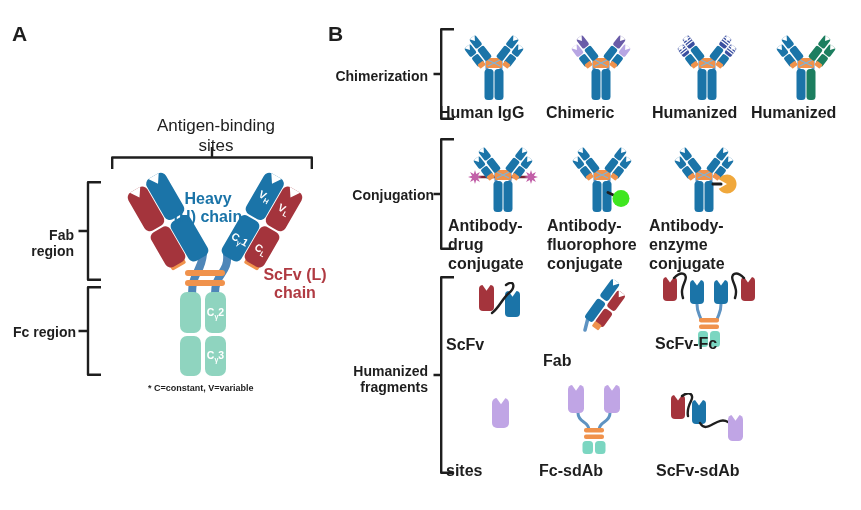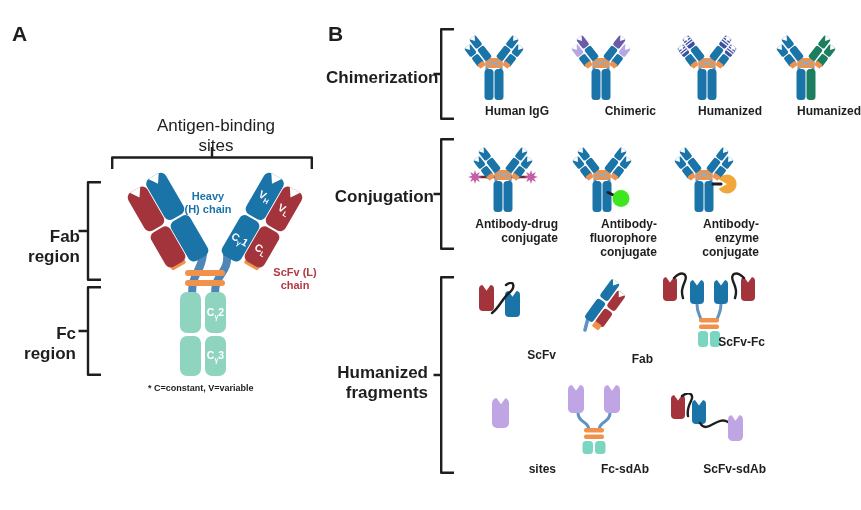--- a/index.html
+++ b/index.html
@@ -1,26 +1,26 @@
 <!DOCTYPE html>
 <html><head>
 <meta charset="utf-8">
 <style>
   html,body{margin:0;padding:0;background:#fff;}
   .canvas{position:relative;width:861px;height:510px;background:#ffffff;
           font-family:"Liberation Sans",sans-serif;overflow:hidden;}
   .abs{position:absolute;}
   .panel-letter{font-size:21px;font-weight:bold;color:#1e1e1e;}
-  .lbl{font-weight:bold;color:#1e1e1e;font-size:12px;line-height:1.18;
-       text-align:right;white-space:pre-line;}
-  .rowlbl{font-weight:bold;color:#1e1e1e;font-size:17px;line-height:1.15;
+  .lbl{font-weight:bold;color:#1e1e1e;font-size:16px;line-height:1.18;
+       text-align:left;white-space:pre-line;}
+  .rowlbl{font-weight:bold;color:#1e1e1e;font-size:14px;line-height:1.15;
           text-align:right;white-space:pre-line;}
   .biglbl{font-weight:normal;color:#1e1e1e;font-size:17px;line-height:1.15;
           text-align:center;white-space:pre-line;}
-  .chainlbl{font-weight:bold;font-size:11px;line-height:1.15;text-align:center;white-space:pre-line;}
+  .chainlbl{font-weight:bold;font-size:16px;line-height:1.15;text-align:center;white-space:pre-line;}
   .heavy{color:#1b74a8;}
   .light{color:#b03a42;}
   .footnote{font-weight:bold;font-size:9px;color:#1e1e1e;}
   .bracket{stroke:#1e1e1e;stroke-width:2.4;fill:none;stroke-linejoin:round;}
   svg text{font-family:"Liberation Sans",sans-serif;font-weight:bold;fill:#ffffff;}
   .t10{font-size:10.5px;}
   .sub{font-size:7px;}
 </style>
 </head>
 <body>
@@ -29,21 +29,21 @@
 
   <div class="abs panel-letter" style="left:12px;top:22px">A</div>
 
   <div class="abs biglbl" style="left:151px;top:116px;width:130px">Antigen-binding
 sites</div>
 
   <svg class="abs" style="left:111px;top:146px" width="202" height="26" viewBox="0 0 202 26">
     <path class="bracket" d="M1.2,23 V11.5 H200.8 V23 M101,11.5 V1"></path>
   </svg>
 
-  <div class="abs rowlbl" style="left:10px;top:227px;width:70px">Fab region</div>
+  <div class="abs rowlbl" style="left:4px;top:227px;width:70px">Fab region</div>
   <svg class="abs" style="left:78px;top:181px" width="24" height="100" viewBox="0 0 24 100">
     <path class="bracket" d="M23,1.2 H10 V98.8 H23 M10,50 H0.5"></path>
   </svg>
 
   <div class="abs rowlbl" style="left:6px;top:324px;width:70px">Fc region</div>
   <svg class="abs" style="left:78px;top:286px" width="24" height="90" viewBox="0 0 24 90">
     <path class="bracket" d="M23,1.2 H10 V88.8 H23 M10,45 H0.5"></path>
   </svg>
 
   <svg class="abs" style="left:95px;top:148px" width="240" height="240" viewBox="0 0 240 240">
@@ -384,21 +384,21 @@
     <rect x="29" y="8" width="14" height="24" rx="4" fill="#1b74a8"></rect>
       <path d="M32,8 L40,8 L36,13.5 Z" fill="#fff"></path>
     <rect x="53" y="8" width="14" height="24" rx="4" fill="#1b74a8"></rect>
       <path d="M56,8 L64,8 L60,13.5 Z" fill="#fff"></path>
     <rect x="80" y="5" width="14" height="24" rx="4" fill="#a4343c"></rect>
       <path d="M83,5 L91,5 L87,10.5 Z" fill="#fff"></path>
     <path d="M13,6 C21,-2 27,2 24,9 C21,16 20,20 22,26" stroke="#1e1e1e" stroke-width="2.4" fill="none" stroke-linecap="round"></path>
     <path d="M83,6 C75,-2 69,2 72,9 C75,16 76,20 74,26" stroke="#1e1e1e" stroke-width="2.4" fill="none" stroke-linecap="round"></path>
   </svg>
 
-  <div class="abs lbl" style="left:446px;top:348px;width:110px">ScFv</div>
+  <div class="abs lbl" style="left:446px;top:336px;width:110px">ScFv</div>
   <div class="abs lbl" style="left:543px;top:352px;width:110px">Fab</div>
   <div class="abs lbl" style="left:655px;top:335px;width:110px">ScFv-Fc</div>
 
   <svg class="abs" style="left:490px;top:396px" width="22" height="34" viewBox="0 0 22 34">
     <rect x="2" y="2" width="17" height="30" rx="5" fill="#c0a5e5"></rect>
       <path d="M6.5,2 L15.5,2 L11,8.3 Z" fill="#fff"></path>
   </svg>
 
   <svg class="abs" style="left:564px;top:384px" width="60" height="70" viewBox="0 0 60 70">
     <g stroke="#5e93c2" stroke-width="3" fill="none" stroke-linecap="round">

